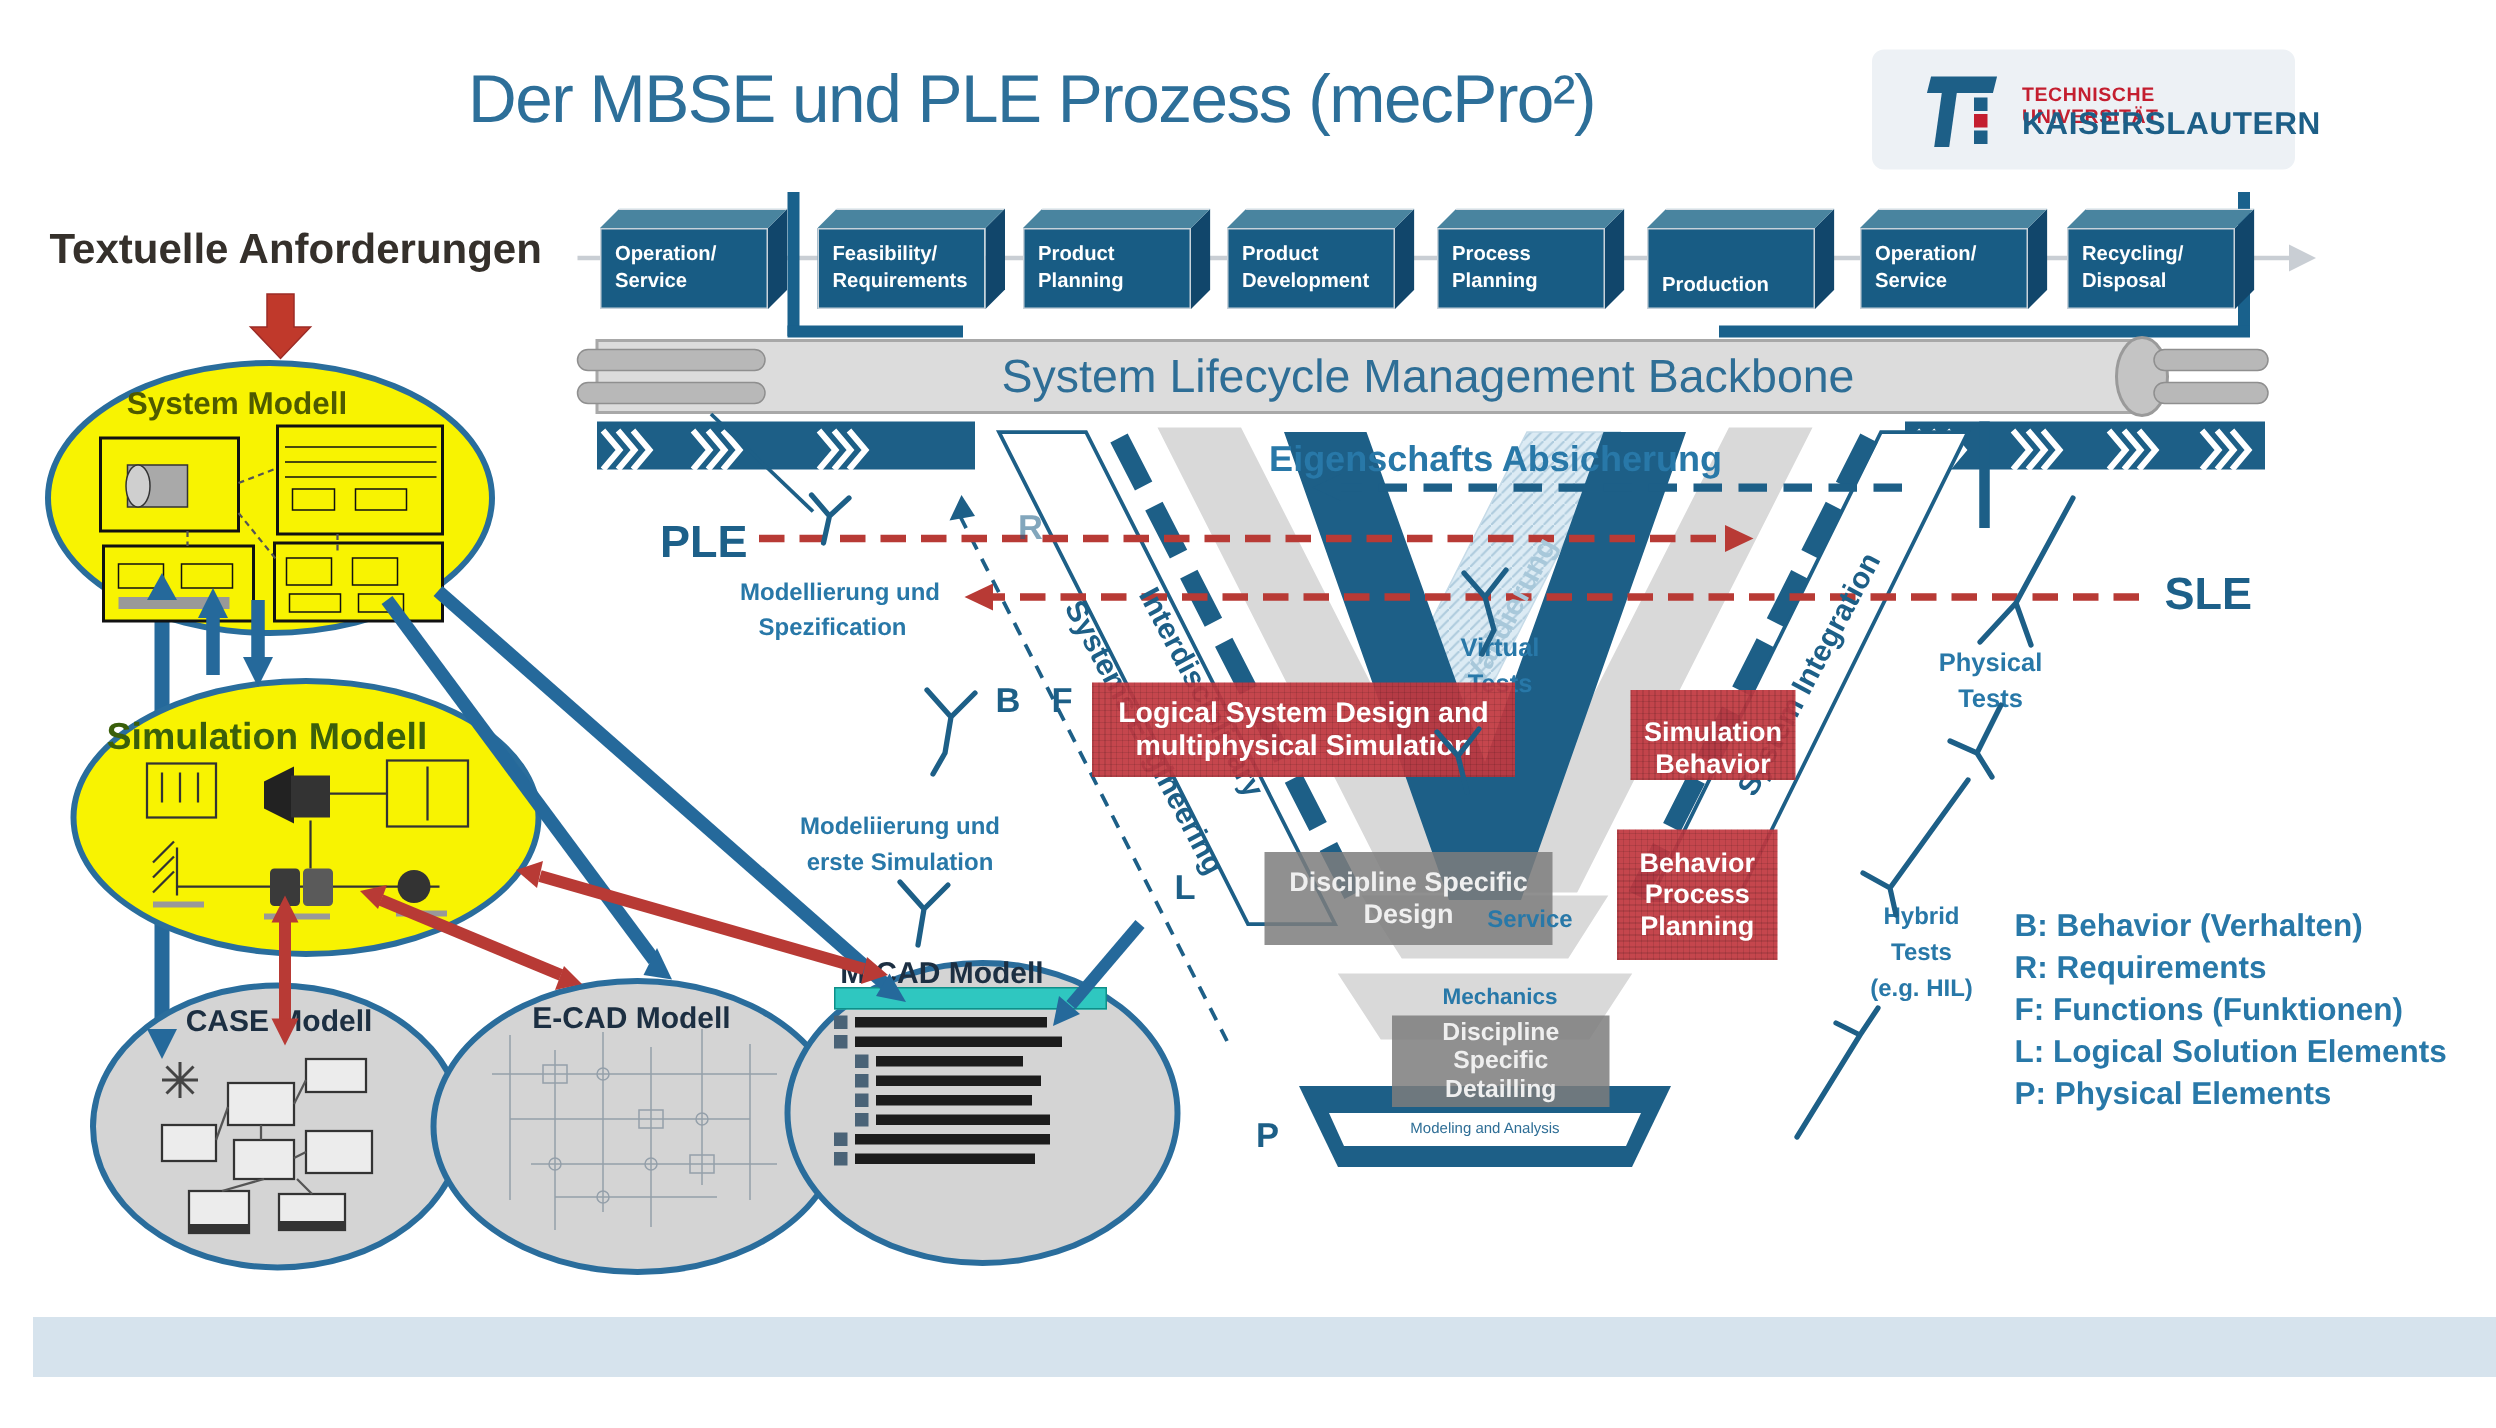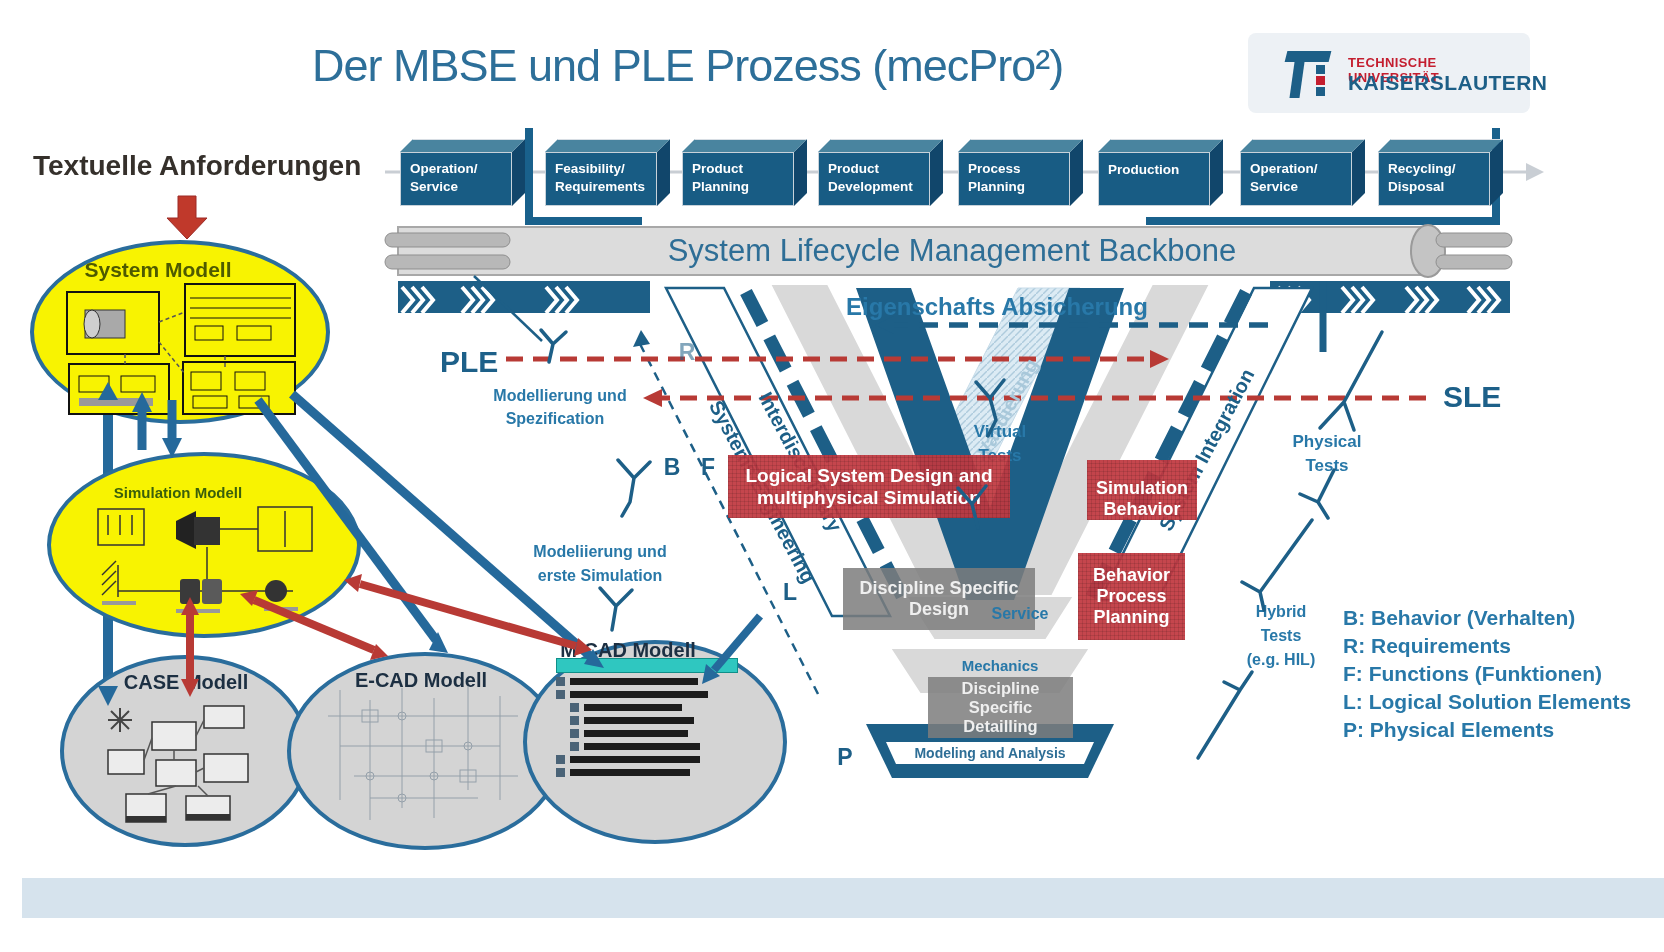--- a/index.html
+++ b/index.html
@@ -159,21 +159,21 @@
     <div class="face"><span>Product</span><br><span>Development</span></div>
   </div>
   <div class="pbox" style="left:958px">
     <div class="sidef"></div>
       <div class="topf"></div>
     <div class="face"><span>Process</span><br><span>Planning</span></div>
   </div>
   <div class="pbox" style="left:1098px">
     <div class="sidef"></div>
       <div class="topf"></div>
-    <div class="face" style="padding-top:8px"><span>Production</span></div>
+    <div class="face" style="padding-top:28px"><span>Production</span></div>
   </div>
   <div class="pbox" style="left:1240px">
     <div class="sidef"></div>
       <div class="topf"></div>
     <div class="face"><span>Operation/</span><br><span>Service</span></div>
   </div>
   <div class="pbox" style="left:1378px">
     <div class="sidef"></div>
       <div class="topf"></div>
     <div class="face"><span>Recycling/</span><br><span>Disposal</span></div>
@@ -183,21 +183,21 @@
 
   <div class="abs" style="left:33px;top:150px;font-size:28px;font-weight:bold;color:#35302b;z-index:3;">Textuelle Anforderungen</div>
 
   <div class="ell" style="left:30px;top:240px;width:300px;height:184px;background:#f8f301;"></div>
   <div class="ell" style="left:47px;top:452px;width:314px;height:186px;background:#f8f301;"></div>
   <div class="ell" style="left:60px;top:655px;width:250px;height:192px;background:#d4d4d4;"></div>
   <div class="ell" style="left:287px;top:652px;width:276px;height:198px;background:#d4d4d4;"></div>
   <div class="ell" style="left:523px;top:640px;width:264px;height:204px;background:#d4d4d4;"></div>
 
   <div class="ell-label" style="left:158px;top:270px;font-size:21px;color:#4e5a00;">System Modell</div>
-  <div class="ell-label" style="left:178px;top:492px;font-size:15px;color:#3a5f0b;">Simulation Modell</div>
+  <div class="ell-label" style="left:178px;top:492px;font-size:25px;color:#3a5f0b;">Simulation Modell</div>
   <div class="ell-label" style="left:186px;top:682px;font-size:20px;color:#1c2f42;">CASE Modell</div>
   <div class="ell-label" style="left:421px;top:680px;font-size:20px;color:#1c2f42;">E-CAD Modell</div>
   <div class="ell-label" style="left:628px;top:650px;font-size:20px;color:#1c2f42;">M-CAD Modell</div>
 
   <svg class="abs" style="left:65px;top:282px;z-index:3" width="235" height="135">
     <g stroke="#111" fill="#f8f301" stroke-width="2">
       <rect x="2" y="10" width="92" height="62"></rect>
         <rect x="120" y="2" width="110" height="72"></rect>
       <rect x="4" y="82" width="100" height="50"></rect>
         <rect x="118" y="80" width="112" height="52"></rect>
@@ -355,21 +355,21 @@
   <div class="lblc blue" style="left:1000px;top:432px;font-size:17px;z-index:3;">Virtual</div>
   <div class="lblc blue" style="left:1000px;top:456px;font-size:17px;z-index:3;">Tests</div>
   <div class="lblc blue" style="left:1327px;top:442px;font-size:17px;z-index:3;">Physical</div>
   <div class="lblc blue" style="left:1327px;top:466px;font-size:17px;z-index:3;">Tests</div>
   <div class="lblc blue" style="left:1281px;top:612px;font-size:16px;z-index:3;">Hybrid</div>
   <div class="lblc blue" style="left:1281px;top:636px;font-size:16px;z-index:3;">Tests</div>
   <div class="lblc blue" style="left:1281px;top:660px;font-size:16px;z-index:3;">(e.g. HIL)</div>
 
   <div class="lblc blue" style="left:1020px;top:614px;font-size:16px;z-index:5;">Service</div>
   <div class="lblc blue" style="left:1000px;top:665px;font-size:15px;z-index:3;">Mechanics</div>
-  <div class="lblc" style="left:990px;top:753px;font-size:14px;font-weight:bold;color:#2e6e96;z-index:3;">Modeling and Analysis</div>
+  <div class="lblc" style="left:990px;top:753px;font-size:10px;font-weight:normal;color:#2e6e96;z-index:3;">Modeling and Analysis</div>
 
   <div class="lblc" style="left:687px;top:352px;font-size:23px;font-weight:bold;color:#1d5f87;opacity:.55;z-index:3;">R</div>
   <div class="lblc" style="left:672px;top:467px;font-size:23px;font-weight:bold;color:#1d5f87;z-index:3;">B</div>
   <div class="lblc" style="left:708px;top:467px;font-size:23px;font-weight:bold;color:#1d5f87;z-index:3;">F</div>
   <div class="lblc" style="left:790px;top:592px;font-size:23px;font-weight:bold;color:#1d5f87;z-index:3;">L</div>
   <div class="lblc" style="left:845px;top:757px;font-size:23px;font-weight:bold;color:#1d5f87;z-index:3;">P</div>
 
   <div class="redbox" style="left:728px;top:455px;width:282px;height:63px;font-weight:bold;">
     <span style="font-size:19px;">Logical System Design and</span>
     <span style="font-size:19px;">multiphysical Simulation</span>

